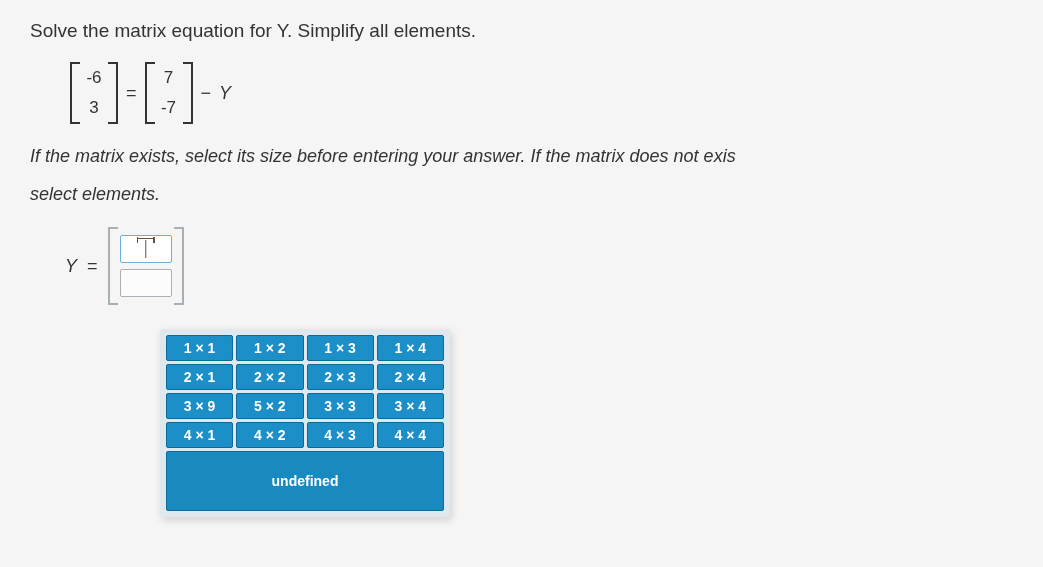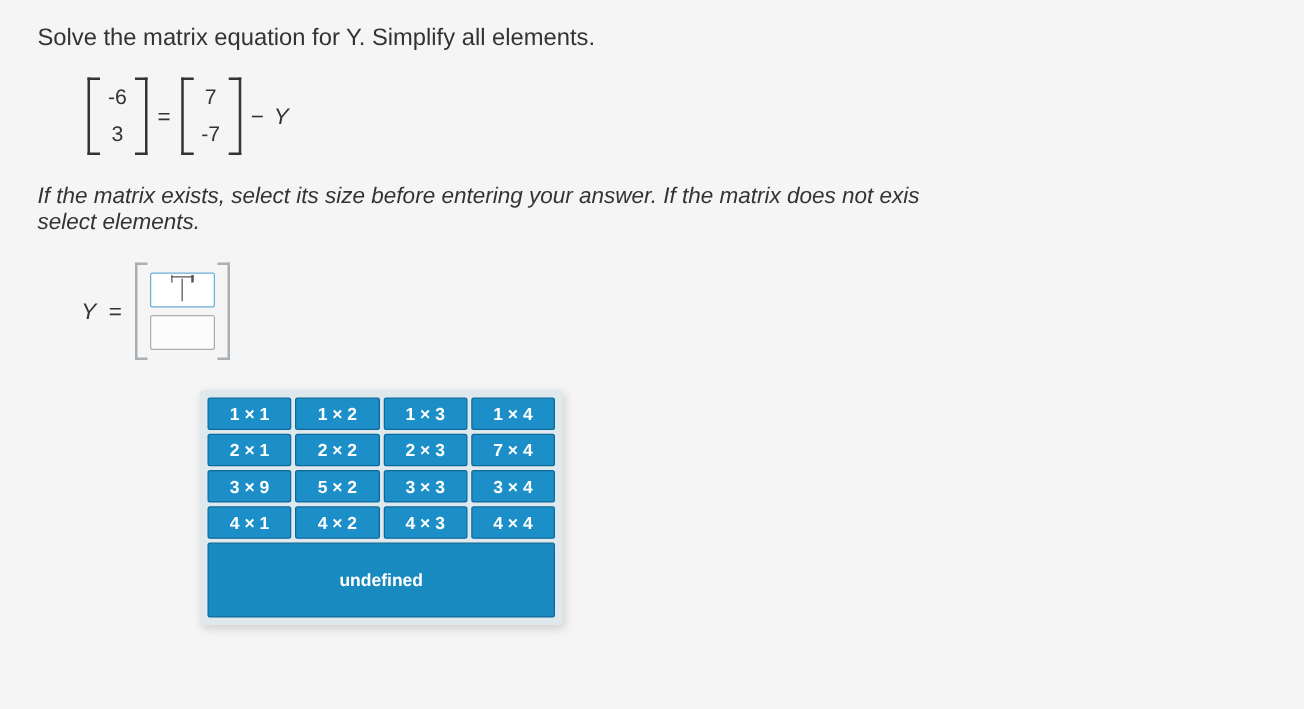--- a/index.html
+++ b/index.html
@@ -45,21 +45,21 @@
       padding: 6px 4px;
       min-width: 28px;
     }
     .matrix-col span {
       text-align: center;
       font-size: 17px;
     }
     .hint {
       font-style: italic;
       font-size: 18px;
-      margin-bottom: 0;
+      margin-bottom: 17px;
       white-space: nowrap;
     }
     .hint2 {
       font-style: italic;
       font-size: 18px;
       margin-bottom: 22px;
     }
     .answer-row {
       display: flex;
       align-items: center;
@@ -225,21 +225,21 @@
     <div class="size-row">
       <button class="size-btn">1 × 1</button>
       <button class="size-btn">1 × 2</button>
       <button class="size-btn">1 × 3</button>
       <button class="size-btn">1 × 4</button>
     </div>
     <div class="size-row">
       <button class="size-btn">2 × 1</button>
       <button class="size-btn">2 × 2</button>
       <button class="size-btn">2 × 3</button>
-      <button class="size-btn">7 × 4</button>
+      <button class="size-btn">2 × 4</button>
     </div>
     <div class="size-row">
       <button class="size-btn">3 × 9</button>
       <button class="size-btn">5 × 2</button>
       <button class="size-btn">3 × 3</button>
       <button class="size-btn">3 × 4</button>
     </div>
     <div class="size-row">
       <button class="size-btn">4 × 1</button>
       <button class="size-btn">4 × 2</button>

